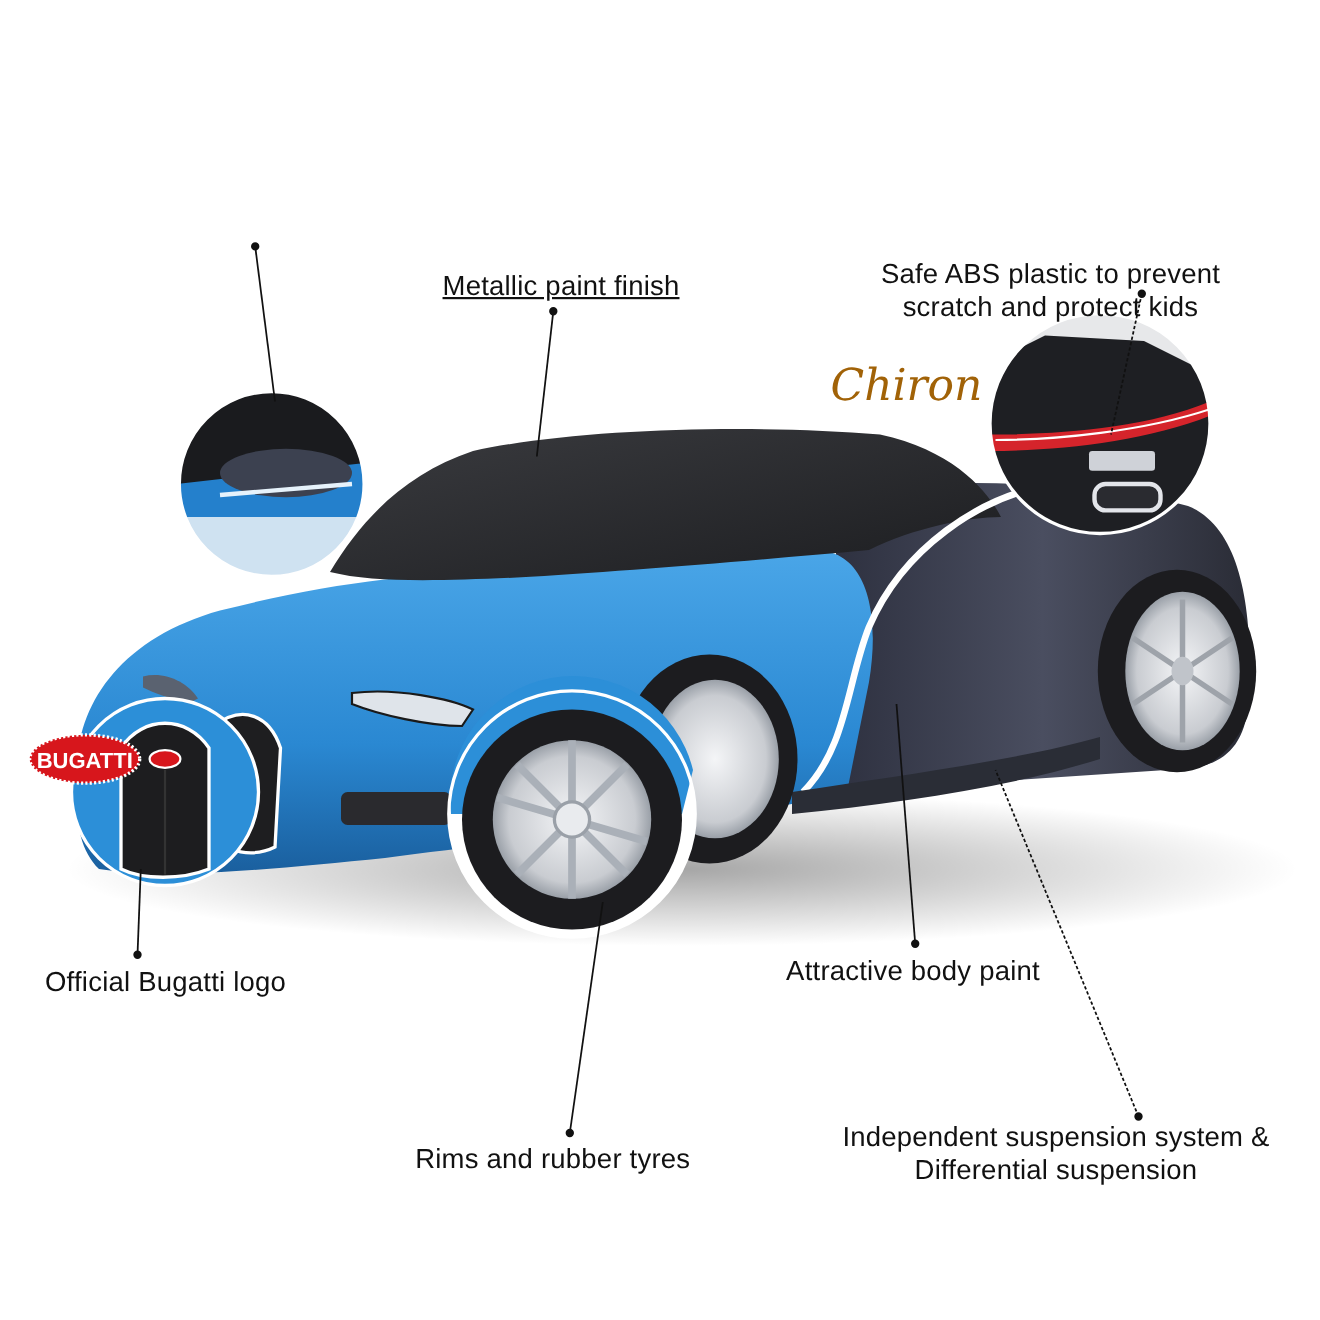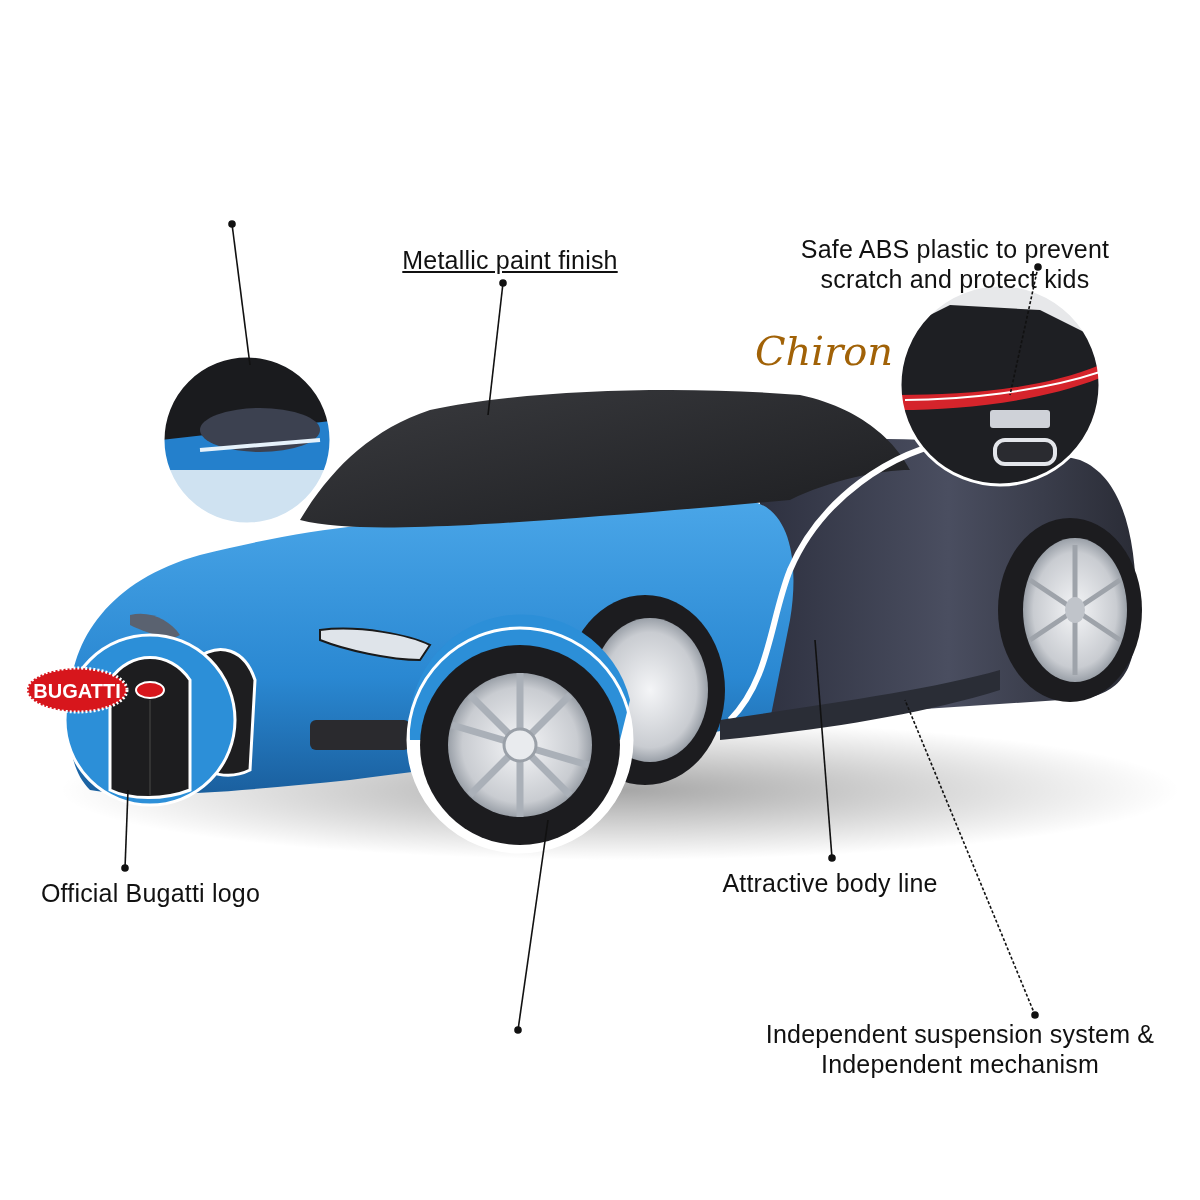--- a/index.html
+++ b/index.html
@@ -161,22 +161,25 @@
   <div class="callout" style="left:780px; top:187px; width:350px;margin-top:47px;">
     <div>Safe ABS plastic to prevent</div>
     <div>scratch and protect kids</div>
   </div>
 
   <div class="callout" style="left:28px; top:878px; width:245px;text-align:center;">
     <div>Official Bugatti logo</div>
   </div>
 
   <div class="callout" style="left:705px; top:868px; width:250px;">
-    <div>Attractive body line</div>
+    <div>Attractive body paint</div>
   </div>
 
+  <div class="callout" style="left:360px; top:1039px; width:285px;">
+    <div>Rims and rubber tyres</div>
+  </div>
 
   <div class="callout" style="left:740px; top:1019px; width:440px;">
     <div>Independent suspension system &amp;</div>
-    <div>Independent mechanism</div>
+    <div>Differential suspension</div>
   </div>
 
 </div>
 
 </body></html>

